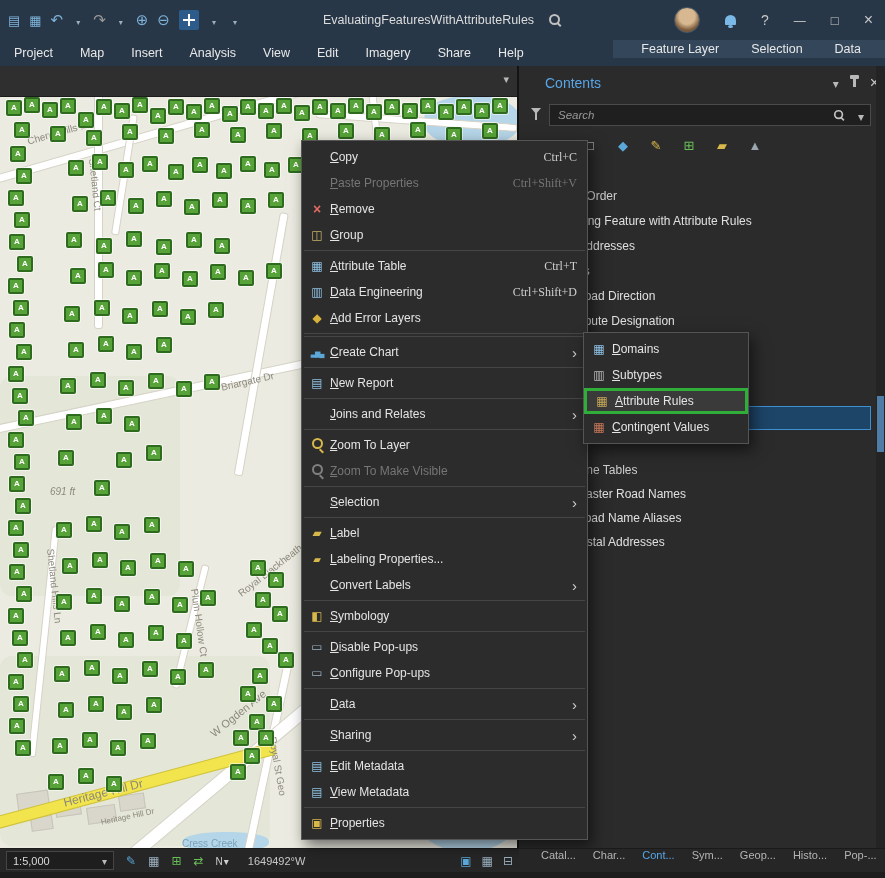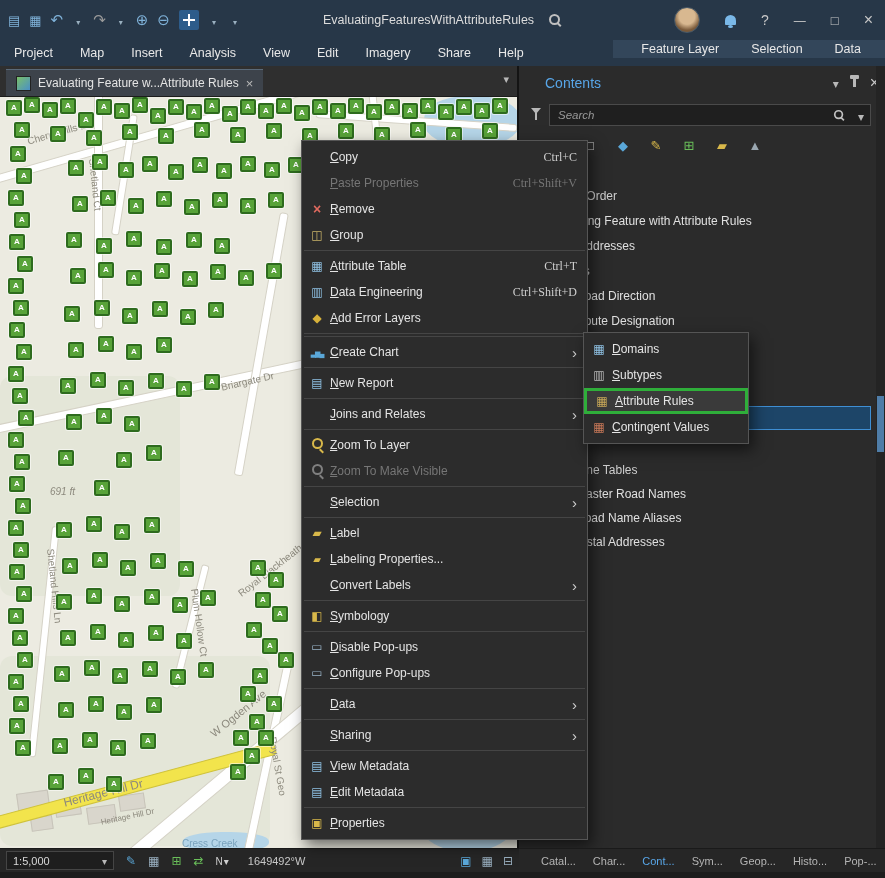--- a/index.html
+++ b/index.html
@@ -144,21 +144,21 @@
   .si-table::before{content:"▦";color:#9ab0c0;}
   .si-grid::before{content:"⊞";color:#6abf5a;}
   .si-arrows::before{content:"⇄";color:#6abf5a;}
   .si-north::before{content:"N▾";color:#d0d0d0;font-size:10px;letter-spacing:1px;}
   .coords{font-size:11px;color:#c8c8c8;margin-left:6px;}
   .si-right{margin-left:auto;display:flex;gap:10px;}
   .si-sel1::before{content:"▣";color:#5aa7d8;}
   .si-sel2::before{content:"▦";color:#9ab0c0;}
   .si-sel3::before{content:"⊟";color:#9ab0c0;}
   #bottom-tabs{position:absolute;left:519px;right:0;top:848px;height:24px;background:#262626;border-top:1px solid #1a1a1a;
-               display:flex;align-items:center;gap:17px;padding-left:22px;z-index:35;}
+               display:flex;gap:17px;padding-left:22px;z-index:35;}
   .btab{font-size:11px;color:#b4b4b4;white-space:nowrap;}
   .btab.active{color:var(--accent_blue,#58a6e8);}
   #bottom-strip{position:absolute;left:0;right:0;top:872px;height:6px;background:#1d1d1d;z-index:36;}
 </style>
 </head>
 <body>
 
 <div id="titlebar">
   <div class="tb-left">
     <span class="qa-pane1"></span>
@@ -202,25 +202,20 @@
       <span class="ribbon-tab">Help</span>
     </div>
   <div id="ctx-tabs">
       <span class="ribbon-tab">Feature Layer</span>
       <span class="ribbon-tab">Selection</span>
       <span class="ribbon-tab">Data</span>
     </div>
 </div>
 
 <div id="maptab-bar">
-  <div class="map-tab">
-    <span class="map-mini"></span>
-    <span>Evaluating Feature w...Attribute Rules</span>
-    <span class="tab-close"></span>
-  </div>
   <span class="bar-chev"></span>
 </div>
 
 <div id="map">
   <div id="map-shapes">
       <div class="shape park" style="left: 0px; top: 280px; width: 180px; height: 220px; transform: rotate(0deg);"></div>
       <div class="shape park" style="left: 0px; top: 560px; width: 270px; height: 190px; transform: rotate(0deg);"></div>
       <div class="shape water" style="left: 424px; top: 0px; width: 96px; height: 50px; transform: rotate(0deg);"></div>
       <div class="shape water" style="left: 412px; top: 660px; width: 110px; height: 95px; transform: rotate(0deg);"></div>
       <div class="shape water" style="left: 183px; top: 736px; width: 86px; height: 20px; transform: rotate(0deg);"></div>
@@ -607,26 +602,26 @@
       <span class="menu-arrow"></span>
     </div>
     <div class="menu-sep"></div>
     <div class="menu-item">
       <span class="mi"></span>
       <span class="menu-label">Sharing</span>
       <span class="menu-arrow"></span>
     </div>
     <div class="menu-sep"></div>
     <div class="menu-item">
+      <span class="mi mi-metaedit"></span>
+      <span class="menu-label">Edit Metadata</span>
+    </div>
+    <div class="menu-item">
       <span class="mi mi-meta"></span>
       <span class="menu-label">View Metadata</span>
-    </div>
-    <div class="menu-item">
-      <span class="mi mi-metaedit"></span>
-      <span class="menu-label">Edit Metadata</span>
     </div>
     <div class="menu-sep"></div>
     <div class="menu-item">
       <span class="mi mi-properties"></span>
       <span class="menu-label">Properties</span>
     </div>
   </div>
 <div id="submenu">
     <div class="menu-item">
       <span class="mi mi-domains"></span>

